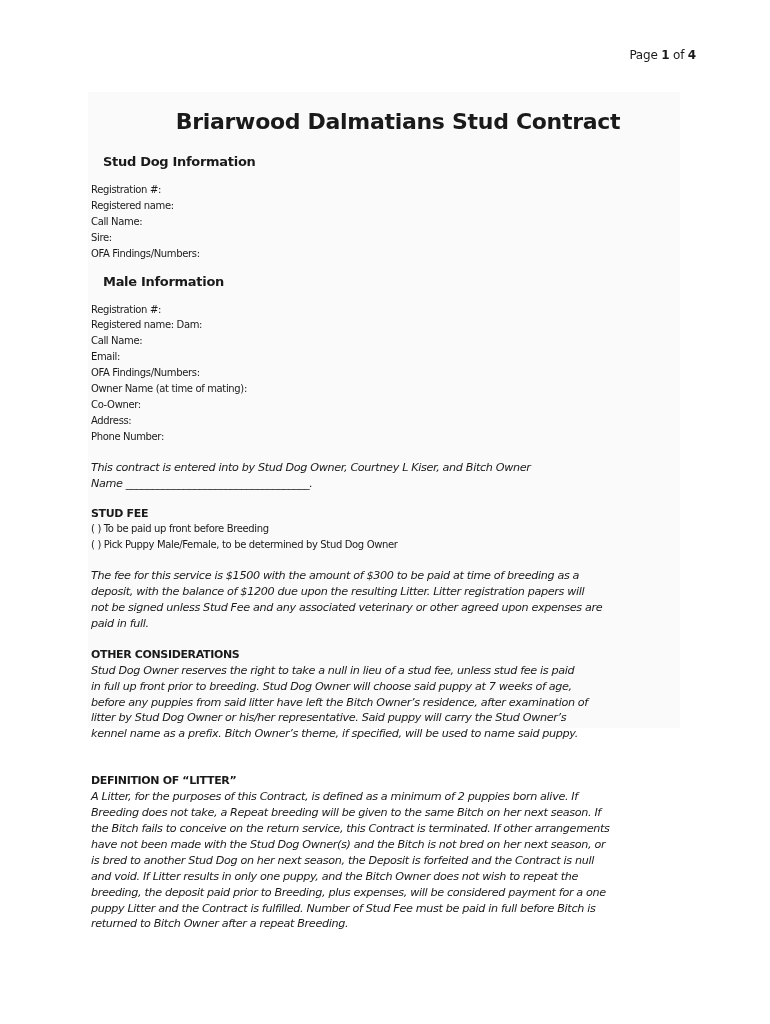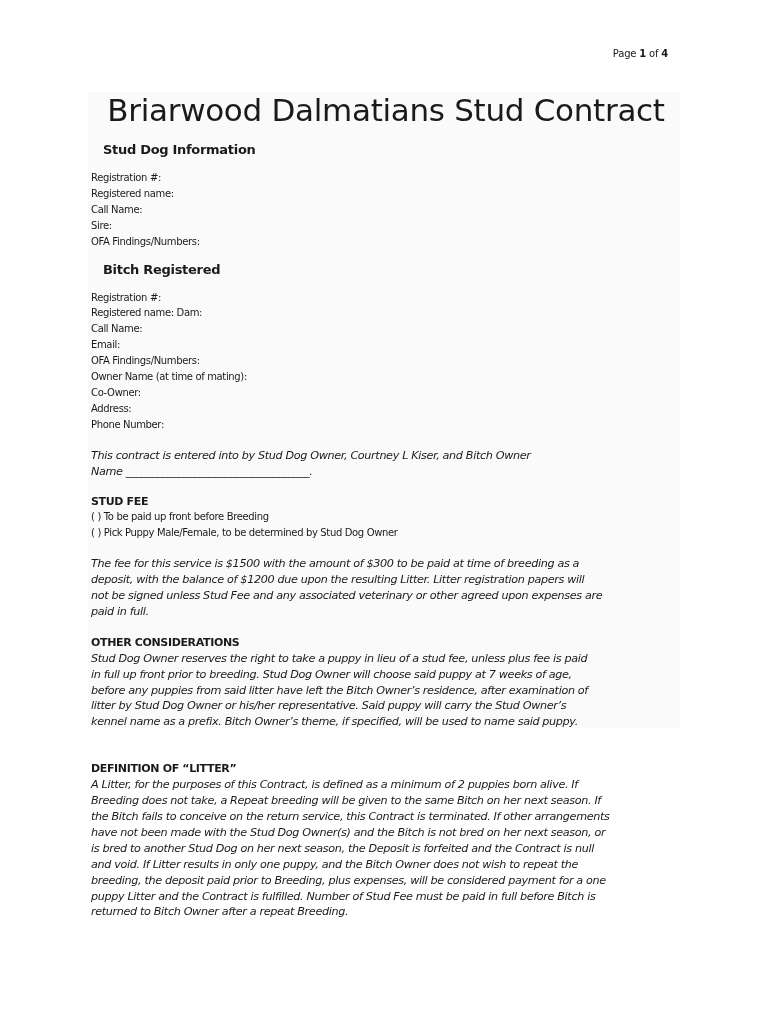--- a/index.html
+++ b/index.html
@@ -11,45 +11,45 @@
       width: 770px;
       height: 1024px;
       position: relative;
       overflow: hidden;
       font-family: "DejaVu Sans", sans-serif;
       color: #1a1a1a;
     }
     .page-number {
       position: absolute;
       top: 48px;
-      right: 102px;
-      font-size: 10px;
+      right: 74px;
+      font-size: 12px;
       letter-spacing: -0.2px;
     }
     .page-number b { font-weight: bold; }
     .shade {
       position: absolute;
       left: 88px;
       top: 92px;
       width: 592px;
       height: 636px;
       background: #fafafa;
     }
     .content {
       position: absolute;
       left: 91px;
       top: 96px;
       width: 600px;
     }
     .title {
-      font-size: 31px;
-      font-weight: normal;
+      font-size: 22px;
+      font-weight: bold;
       text-align: center;
       width: 590px;
-      margin: 0;
+      margin: 12px;
       height: 34px;
       line-height: 28px;
       letter-spacing: -0.3px;
     }
     .section-head {
       font-size: 13px;
       font-weight: bold;
       line-height: 16px;
       margin: 12px;
       letter-spacing: -0.3px;
@@ -95,21 +95,21 @@
   <div>
     <p class="section-head">Stud Dog Information</p>
     <p class="line">Registration #:</p>
     <p class="line">Registered name:</p>
     <p class="line">Call Name:</p>
     <p class="line">Sire:</p>
     <p class="line">OFA Findings/Numbers:</p>
   </div>
 
   <div>
-    <p class="section-head">Bitch Registered</p>
+    <p class="section-head">Male Information</p>
     <p class="line">Registration #:</p>
     <p class="line">Registered name: Dam:</p>
     <p class="line">Call Name:</p>
     <p class="line">Email:</p>
     <p class="line">OFA Findings/Numbers:</p>
     <p class="line">Owner Name (at time of mating):</p>
     <p class="line">Co-Owner:</p>
     <p class="line">Address:</p>
     <p class="line">Phone Number:</p>
   </div>
@@ -136,21 +136,21 @@
     <span class="pl">deposit, with the balance of $1200 due upon the resulting Litter. Litter registration papers will</span>
     <span class="pl">not be signed unless Stud Fee and any associated veterinary or other agreed upon expenses are</span>
     <span class="pl">paid in full.</span>
   </div>
 
   <div style="height:15px"></div>
 
   <div>
     <p class="caps-head">OTHER CONSIDERATIONS</p>
     <div class="para">
-      <span class="pl">Stud Dog Owner reserves the right to take a puppy in lieu of a stud fee, unless plus fee is paid</span>
+      <span class="pl">Stud Dog Owner reserves the right to take a null in lieu of a stud fee, unless stud fee is paid</span>
       <span class="pl">in full up front prior to breeding. Stud Dog Owner will choose said puppy at 7 weeks of age,</span>
       <span class="pl">before any puppies from said litter have left the Bitch Owner’s residence, after examination of</span>
       <span class="pl">litter by Stud Dog Owner or his/her representative. Said puppy will carry the Stud Owner’s</span>
       <span class="pl">kennel name as a prefix. Bitch Owner’s theme, if specified, will be used to name said puppy.</span>
     </div>
   </div>
 
   <div style="height:31px"></div>
 
   <div>

